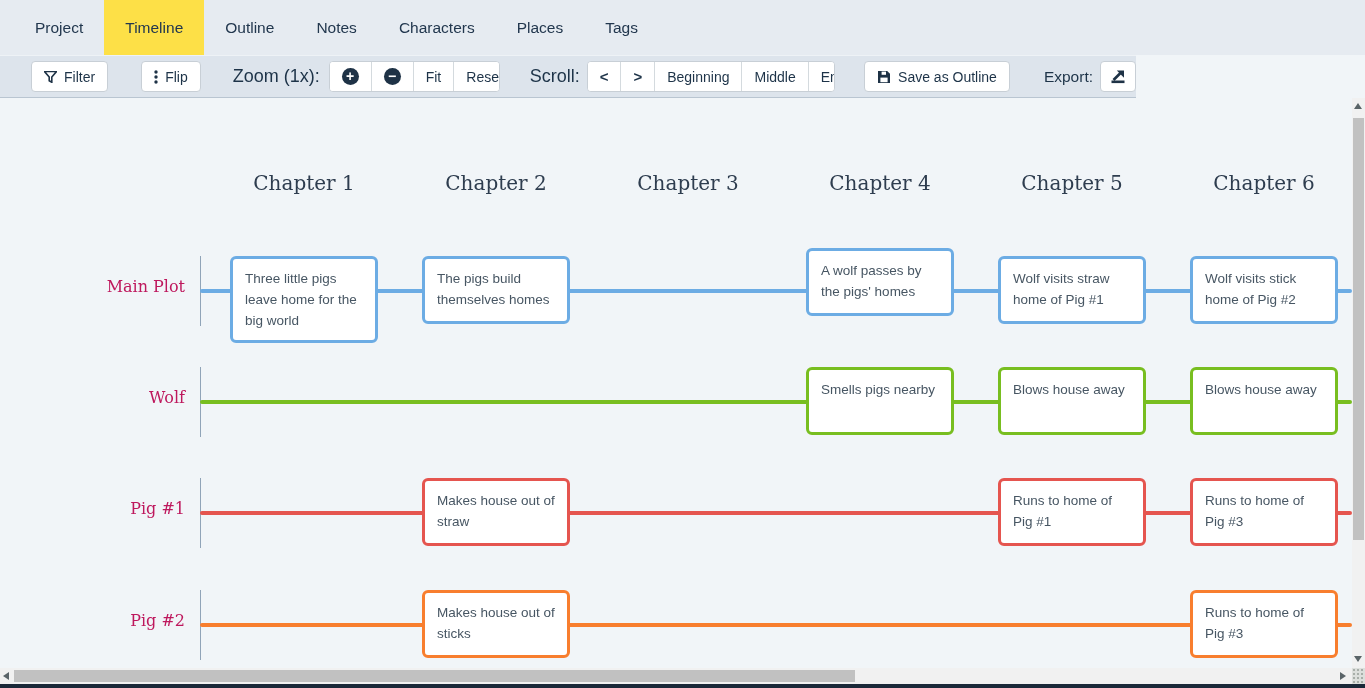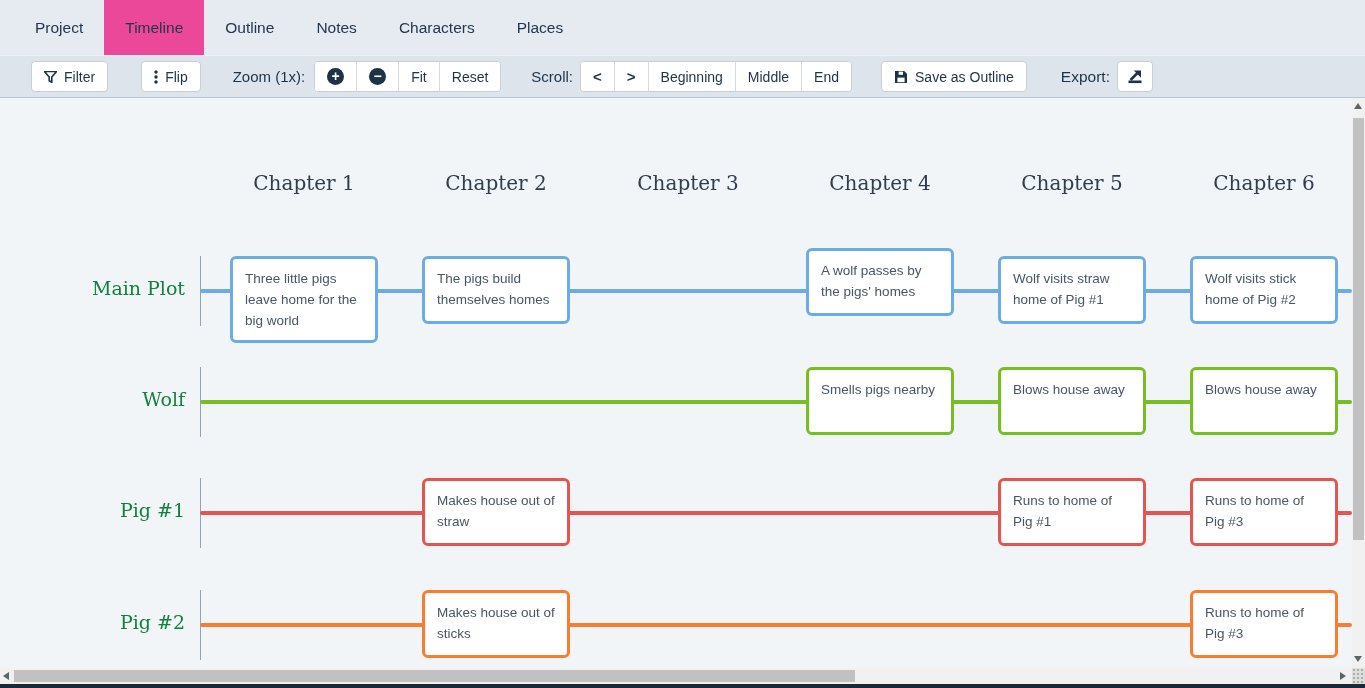--- a/index.html
+++ b/index.html
@@ -20,53 +20,53 @@
   }
   .caret-down {
     width:0; height:0; border-left:4px solid transparent; border-right:4px solid transparent;
     border-top:5px solid #15283a; display:inline-block;
   }
   .nav-tabs { display:flex; height:55px; margin-left:14px; }
   .nav-tab {
     height:55px; line-height:55px; padding:0 21px; font-size:15.5px;
     color:#22374e; cursor:pointer; white-space:nowrap;
   }
-  .nav-tab.active { background:#ec4899; }
+  .nav-tab.active { background:#fde047; }
   
   .toolbar {
-    position:absolute; top:55px; left:0; width:1365px; height:43px;
+    position:absolute; top:55px; left:0; width:1136px; height:43px;
     background:#dde4ec; border-top:1px solid #eef2f6; border-bottom:1px solid #b9c5d1;
     display:flex; align-items:center; z-index:5; color:#1d3348;
   }
   .tb-btn {
     height:31px; background:#ffffff; border:1px solid #c8cfd6; border-radius:4px;
     display:flex; align-items:center; justify-content:center; gap:7px;
     font-size:14px; color:#1d3348; padding:0 12px; cursor:pointer; white-space:nowrap;
   }
-  .tb-label { font-size:15px; color:#1d3348; white-space:nowrap; }
+  .tb-label { font-size:18px; color:#1d3348; white-space:nowrap; }
   .tb-group { display:flex; height:31px; border:1px solid #c8cfd6; border-radius:4px; background:#fff; overflow:hidden; }
   .tb-group .seg {
     display:flex; align-items:center; justify-content:center; padding:0 12px;
     font-size:14px; color:#1d3348; border-right:1px solid #d4dade; cursor:pointer; background:#fff;
   }
   .tb-group .seg:last-child { border-right:none; }
   .circle-icon {
     width:17px; height:17px; border-radius:50%; background:#1e3246; color:#ffffff;
     font-size:14px; line-height:16px; text-align:center; font-weight:bold; display:block;
   }
   .chev { font-size:15px; font-weight:bold; color:#1d3348; }
   .flip-dots { display:inline-block; }
   
   .chapter-header {
     position:absolute; width:192px; text-align:center;
     font-family:"DejaVu Serif","Liberation Serif",serif; font-size:20px; color:#2e3d4f; cursor:pointer;
   }
   .row-label {
     position:absolute; width:145px; text-align:right;
-    font-family:"DejaVu Serif","Liberation Serif",serif; font-size:19px; color:#15803d; cursor:pointer;
+    font-family:"DejaVu Serif","Liberation Serif",serif; font-size:16px; color:#be185d; cursor:pointer;
   }
   .row-tick { position:absolute; width:1px; background:#90a4b8; z-index:1; }
   .plotline  { position:absolute; height:4px; border-radius:2px; z-index:1; }
   .card {
     position:absolute; width:148px; min-height:68px; background:#ffffff;
     border:3px solid; border-radius:6px; padding:9px 12px; z-index:2;
     font-size:13.5px; line-height:21px; color:#475663; cursor:pointer;
   }
   
   .vscroll {
@@ -95,20 +95,21 @@
 <div class="screen">
 
   <div class="navbar">
     <div class="nav-tabs">
       <div class="nav-tab">Project</div>
       <div class="nav-tab active">Timeline</div>
       <div class="nav-tab">Outline</div>
       <div class="nav-tab">Notes</div>
       <div class="nav-tab">Characters</div>
       <div class="nav-tab">Places</div>
+      <div class="nav-tab">Tags</div>
     </div>
   </div>
 
   <div class="toolbar">
     <div class="tb-btn" style="margin-left:31px;">
       <svg width="13" height="12" viewBox="0 0 13 12">
         <path d="M0.5 0.5 h12 l-4.7 5.6 v5.2 l-2.6 -1.5 v-3.7 z" fill="none" stroke="#1e3246" stroke-width="1.6"></path>
       </svg>
       <span>Filter</span>
     </div>

